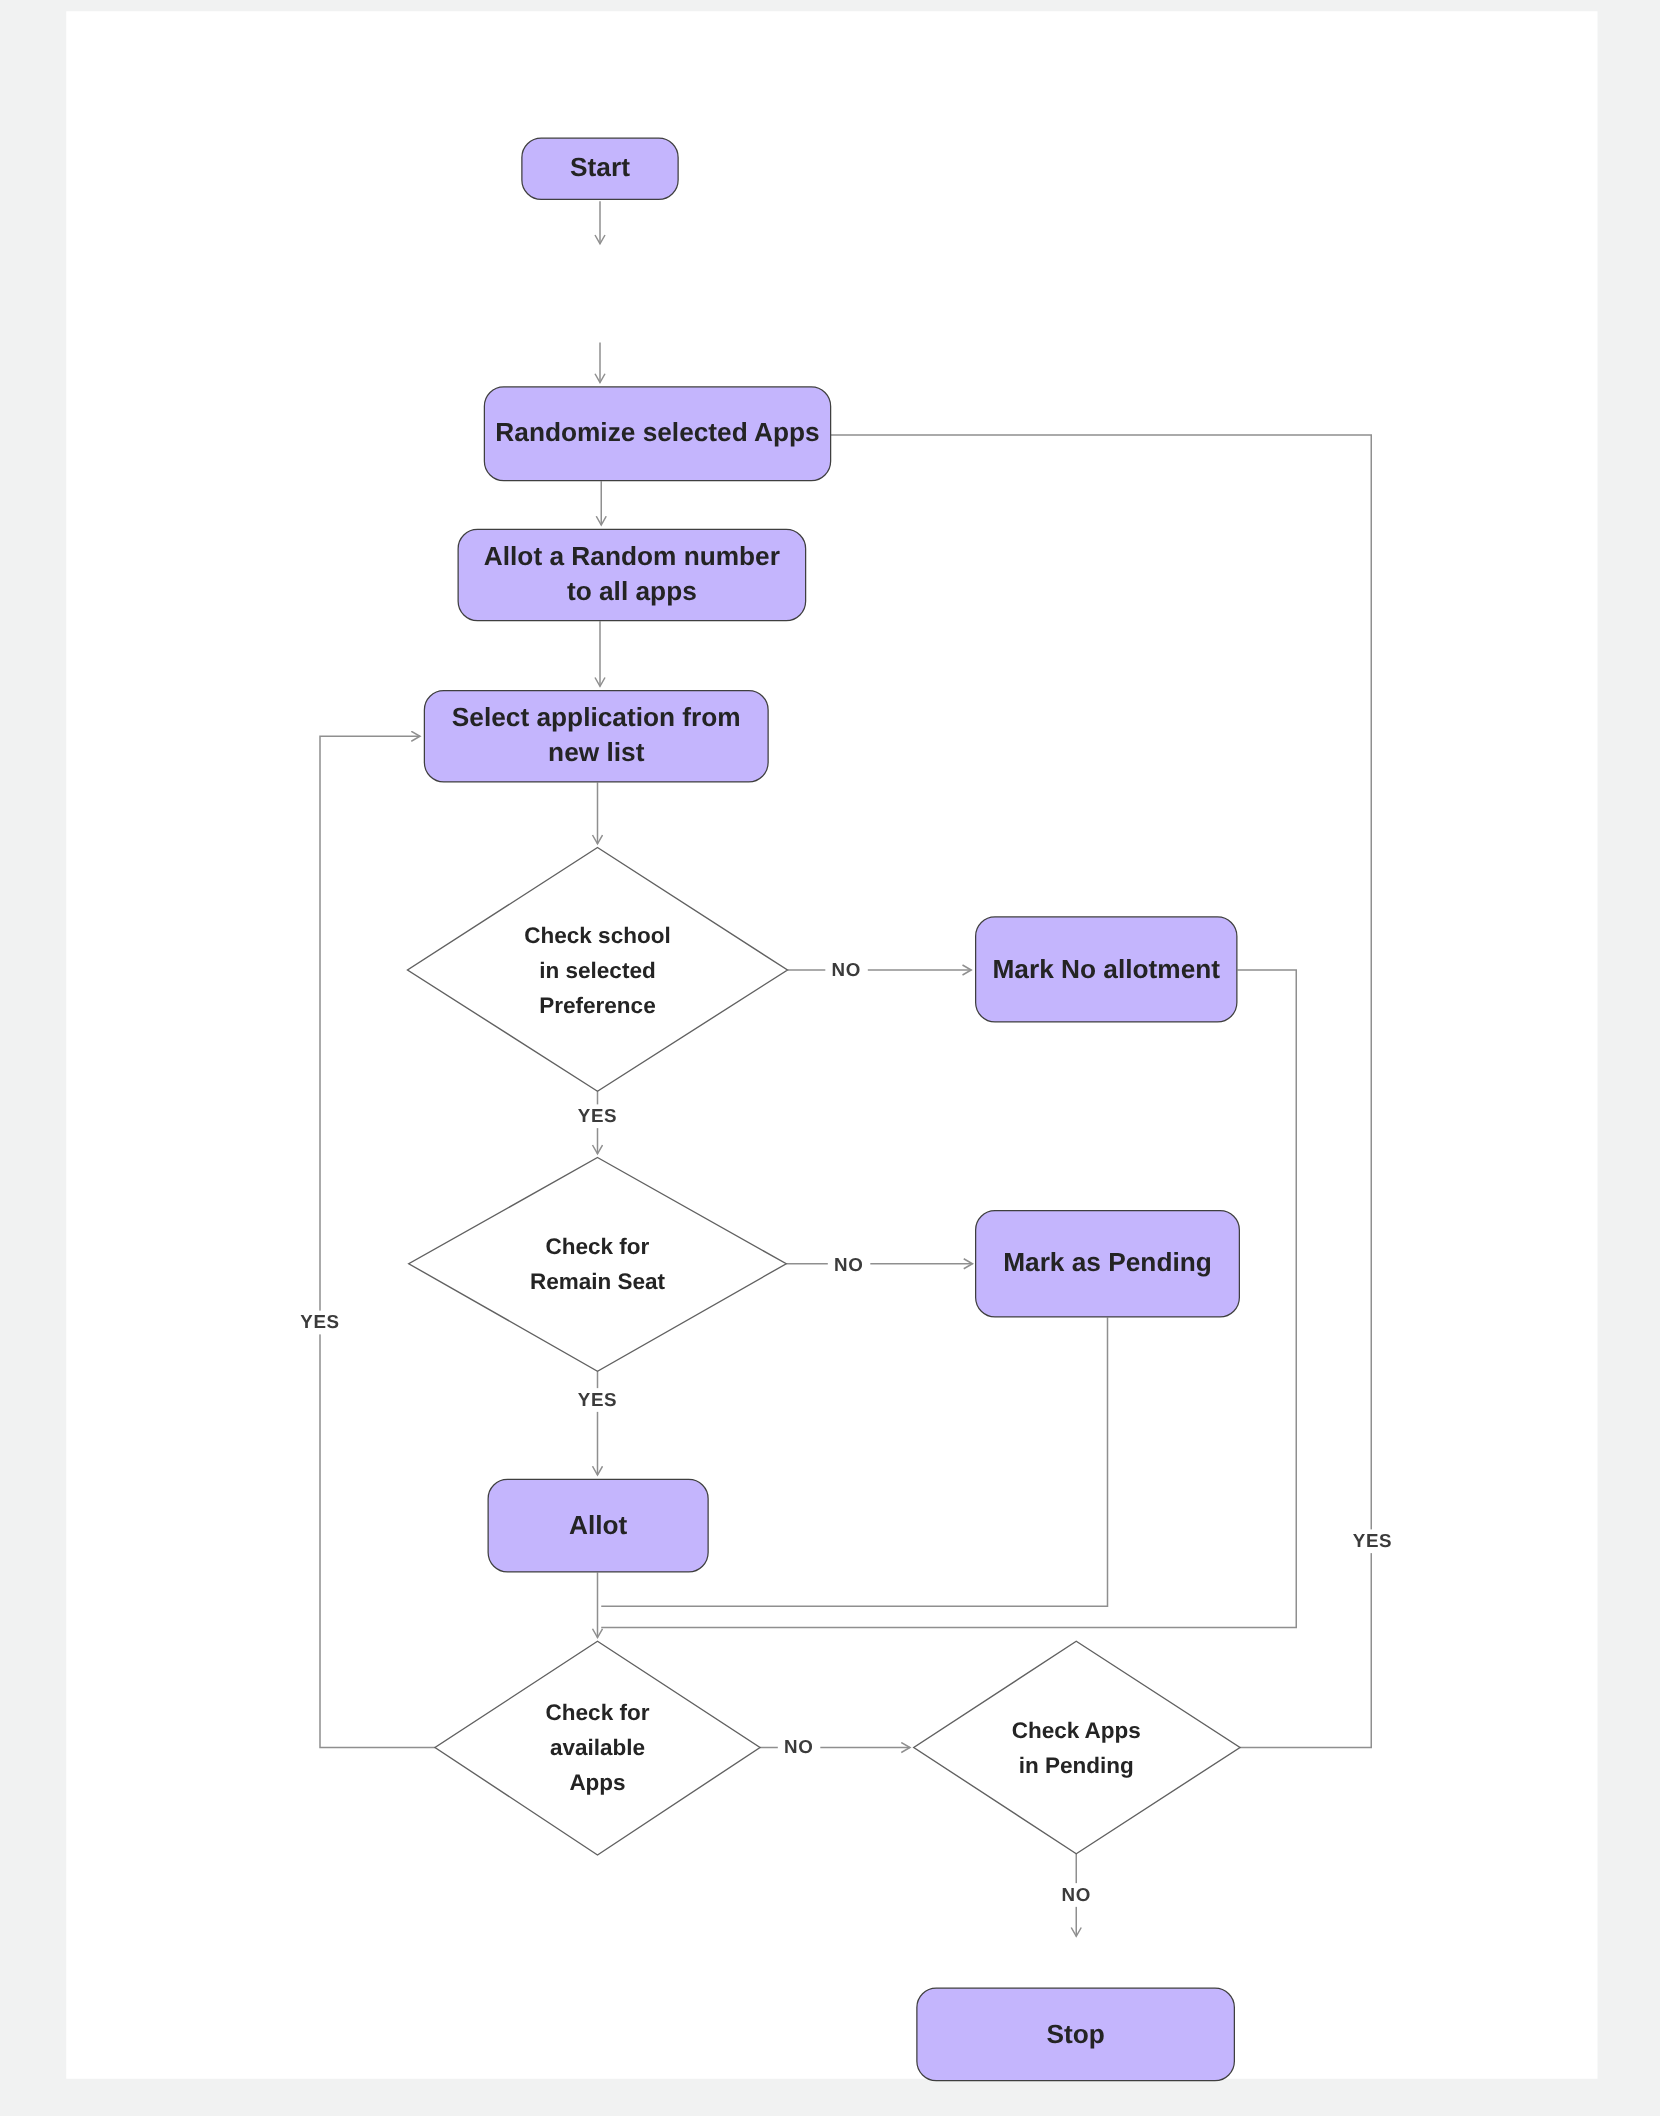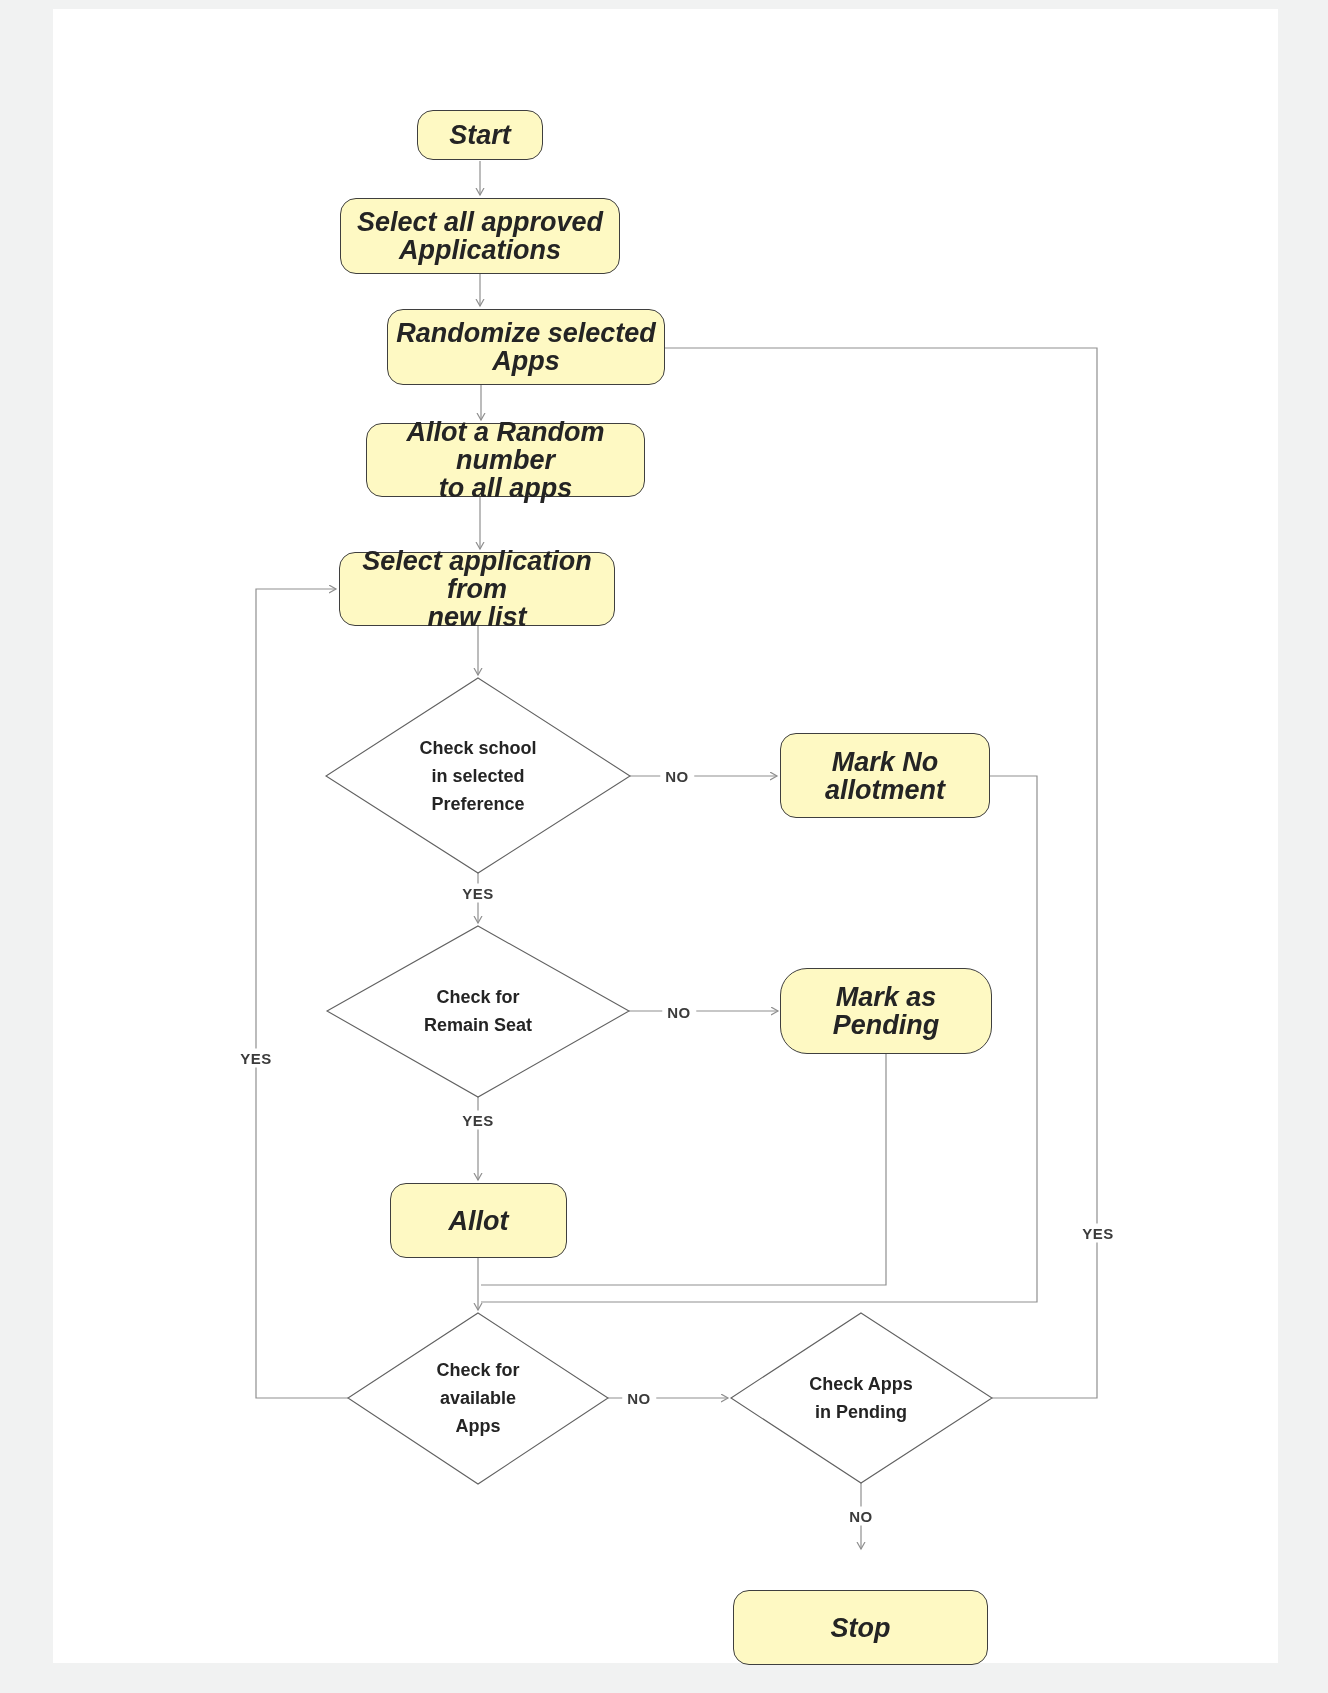--- a/index.html
+++ b/index.html
@@ -29,30 +29,29 @@
     stroke-width:1.2;
   }
   .wires polygon{
     fill:#ffffff;
     stroke:#616161;
     stroke-width:1.1;
   }
   .node{
     position:absolute;
     box-sizing:border-box;
-    background:#fef9c3;
+    background:#c4b5fd;
     border:1.4px solid #3f3f3f;
     border-radius:16px;
     display:flex;align-items:center;justify-content:center;
     text-align:center;
     font-weight:700;
-    font-size:27px;line-height:28px;
+    font-size:21px;line-height:28px;
     color:#242424;
     white-space:pre-line;
-    font-style:italic;
   }
   .dtext{
     position:absolute;
     width:240px;height:130px;
     transform:translate(-50%,-50%);
     display:flex;align-items:center;justify-content:center;
     text-align:center;
     font-weight:700;
     font-size:18px;line-height:28px;
     color:#242424;
@@ -101,34 +100,32 @@
     <path d="M992 1398 H1097 V348 H624" marker-end="url(#arrow)"></path>
 
     <polygon points="478,678 630,776 478,873 326,776"></polygon>
     <polygon points="478,926 629,1011 478,1097 327,1011"></polygon>
     <polygon points="478,1313 608,1398 478,1484 348,1398"></polygon>
     <polygon points="861,1313 992,1398 861,1483 731,1398"></polygon>
   </svg>
 
   <div class="node" style="left:417px;top:110px;width:126px;height:50px;">Start</div>
 
-  <div class="node" style="left:340px;top:198px;width:280px;height:76px;">Select all approved
-Applications</div>
 
   <div class="node" style="left:342px;top:309px;width:278px;height:76px;margin-left:45px;">Randomize selected Apps</div>
 
   <div class="node" style="left:340px;top:423px;width:279px;height:74px;margin-left:26px;">Allot a Random number
 to all apps</div>
 
   <div class="node" style="left:339px;top:552px;width:276px;height:74px;">Select application from
 new list</div>
 
   <div class="node" style="left:780px;top:733px;width:210px;height:85px;">Mark No allotment</div>
 
-  <div class="node" style="left:780px;top:968px;width:212px;height:86px;border-radius:27px;">Mark as Pending</div>
+  <div class="node" style="left:780px;top:968px;width:212px;height:86px;">Mark as Pending</div>
 
   <div class="node" style="left:390px;top:1183px;width:177px;height:75px;">Allot</div>
 
   <div class="node" style="left:733px;top:1552px;width:255px;height:75px;margin-top:38px;">Stop</div>
 
   <div class="dtext" style="left:478px;top:776px;">Check school
 in selected
 Preference</div>
 
   <div class="dtext" style="left:478px;top:1011px;">Check for

